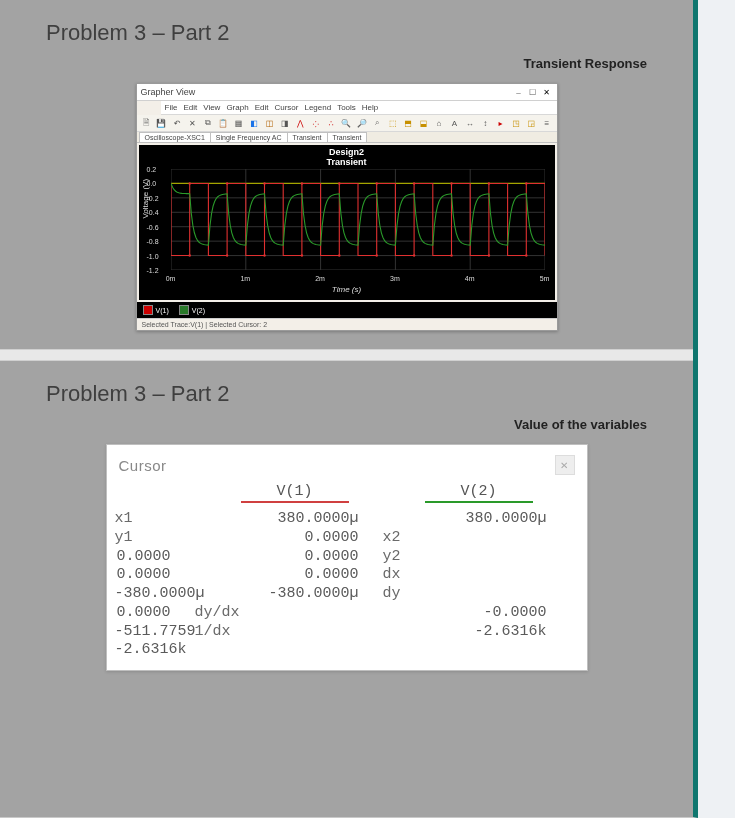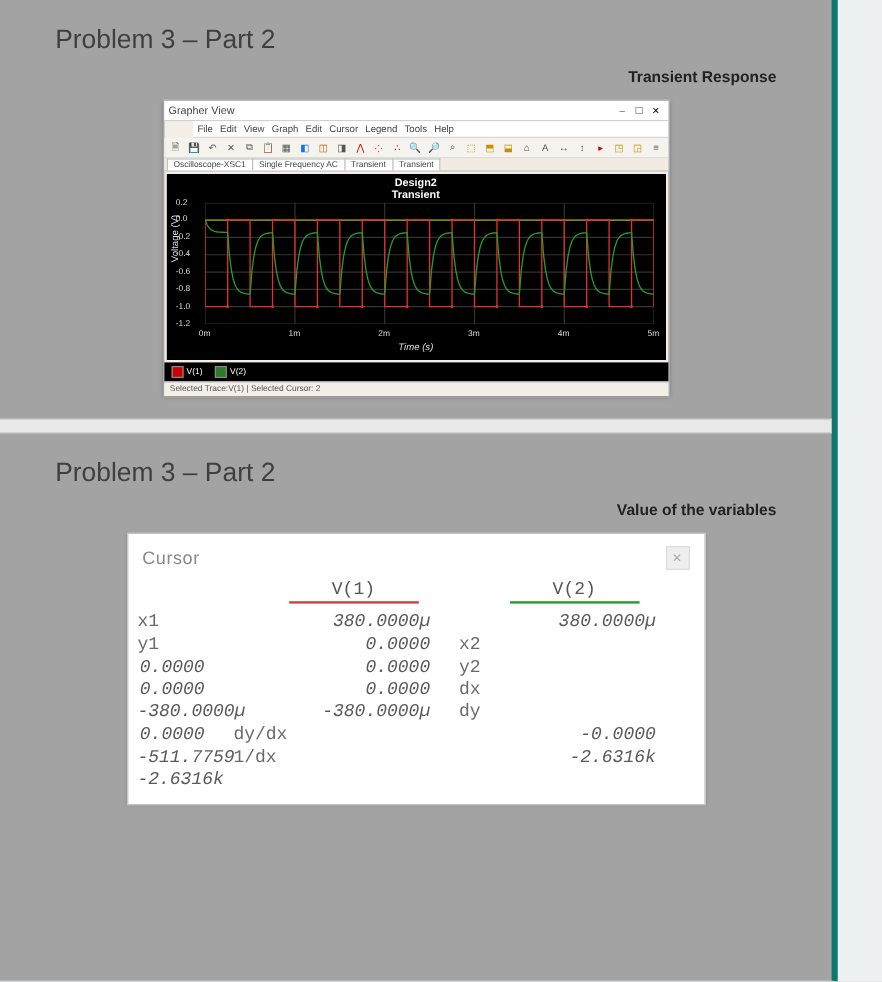--- a/index.html
+++ b/index.html
@@ -245,21 +245,20 @@
   .cursor-label {
     text-align:left;
     line-height:1.25;
     color:#6a6a6a;
   }
   .cursor-val {
     text-align:right;
     line-height:1.25;
     color:#5a5a5a;
     padding-right:24px;
-    font-style:italic;
   }
 </style>
 </head>
 <body>
 
 <div class="page">
 
   <div class="slide">
     <h1 class="title">Problem 3 – Part 2</h1>
     <h2 class="sub">Transient Response</h2>

